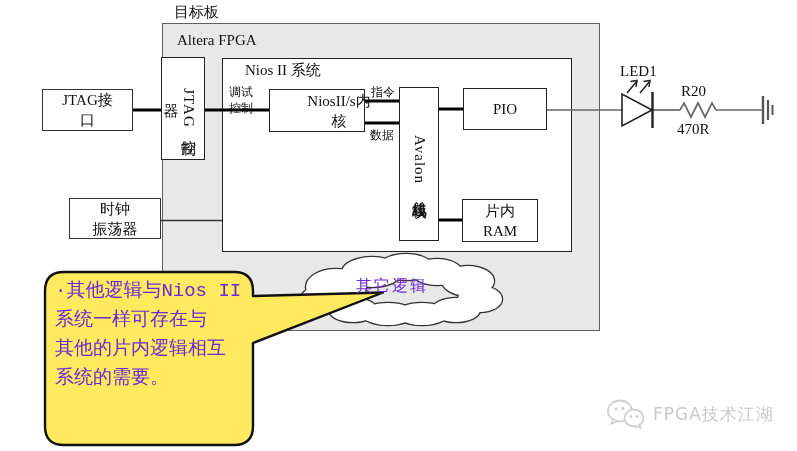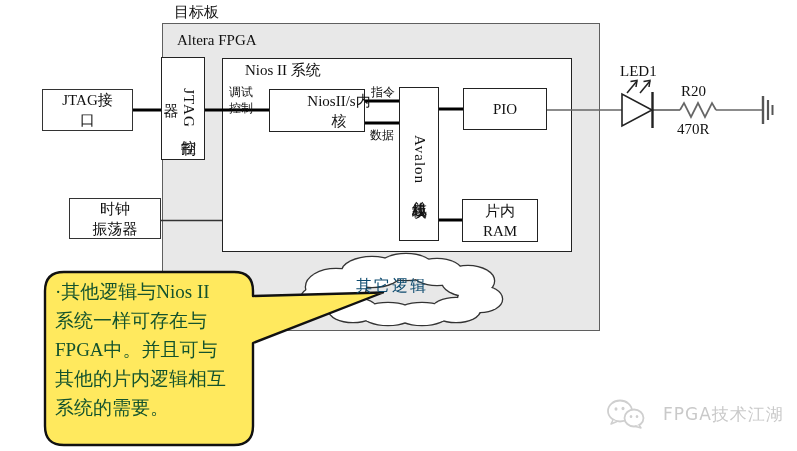--- a/index.html
+++ b/index.html
@@ -14,25 +14,25 @@
   .nios-box{left:222px;top:58px;width:350px;height:194px;background:#fff;
             border:1.5px solid #222;box-sizing:border-box;z-index:2;}
   .wbox{background:#fff;border:1.4px solid #333;box-sizing:border-box;z-index:4;
         display:flex;flex-direction:column;align-items:center;justify-content:center;
         text-align:center;}
   .wbox .lbl{line-height:20px;}
   #wires{position:absolute;left:0;top:0;z-index:3;pointer-events:none;}
   #overlay{position:absolute;left:0;top:0;z-index:5;pointer-events:none;}
   .vtext{writing-mode:vertical-rl;text-orientation:mixed;font-size:15px;letter-spacing:1px;}
   .callout-text{left:55px;top:277px;width:195px;z-index:6;
-      font-family:Liberation Serif, serif;
-      font-size:19px;line-height:29px;color:#14532d;}
+      font-family:Liberation Mono, monospace;
+      font-size:19px;line-height:29px;color:#6d28d9;}
   .callout-text span{display:block;white-space:nowrap;}
-  .cloud-lbl{left:356px;top:276px;z-index:5;font-size:16px;color:#0c4a6e;letter-spacing:2px;}
-  .watermark{left:605px;top:399px;z-index:7;display:flex;align-items:center;gap:16px;}
+  .cloud-lbl{left:356px;top:276px;z-index:5;font-size:16px;color:#6d28d9;letter-spacing:2px;}
+  .watermark{left:605px;top:399px;z-index:7;display:flex;align-items:center;gap:6px;}
   .watermark .wm-text{font-family:"DejaVu Sans","Liberation Sans",sans-serif;
       font-size:17px;color:#c9c9c9;letter-spacing:1px;white-space:nowrap;}
   .z4{z-index:4;}
 </style>
 </head>
 <body>
 
 <div id="stage">
 
   <div class="abs lbl" style="left:174px;top:3px;z-index:4;">目标板</div>
@@ -158,21 +158,20 @@
     </g>
     <path d="M 64,272 H 234 Q 253,272 253,291 V 296 L 383,292.5 L 253,343 V 426
              Q 253,445 234,445 H 64 Q 45,445 45,426 V 291 Q 45,272 64,272 Z" fill="#ffe95e" stroke="#111" stroke-width="2.4" stroke-linejoin="round"></path>
   </svg>
 
   <div class="abs cloud-lbl serif">其它逻辑</div>
 
   <div class="abs callout-text">
     <span>·其他逻辑与Nios II</span>
     <span>系统一样可存在与</span>
-    <span>FPGA中。并且可与</span>
     <span>其他的片内逻辑相互</span>
     <span>系统的需要。</span>
   </div>
 
   <div class="abs watermark">
     <svg width="42" height="30" viewBox="0 0 42 30">
       <ellipse cx="15" cy="12" rx="12" ry="10.5" fill="#fff" stroke="#cfcfcf" stroke-width="1.8"></ellipse>
       <ellipse cx="11" cy="10" rx="1.5" ry="1.8" fill="#cfcfcf"></ellipse>
       <ellipse cx="18" cy="9.5" rx="1.5" ry="1.8" fill="#cfcfcf"></ellipse>
       <path d="M 8,21 L 6,25 L 12,22.5" fill="#fff" stroke="#cfcfcf" stroke-width="1.5" stroke-linejoin="round"></path>

